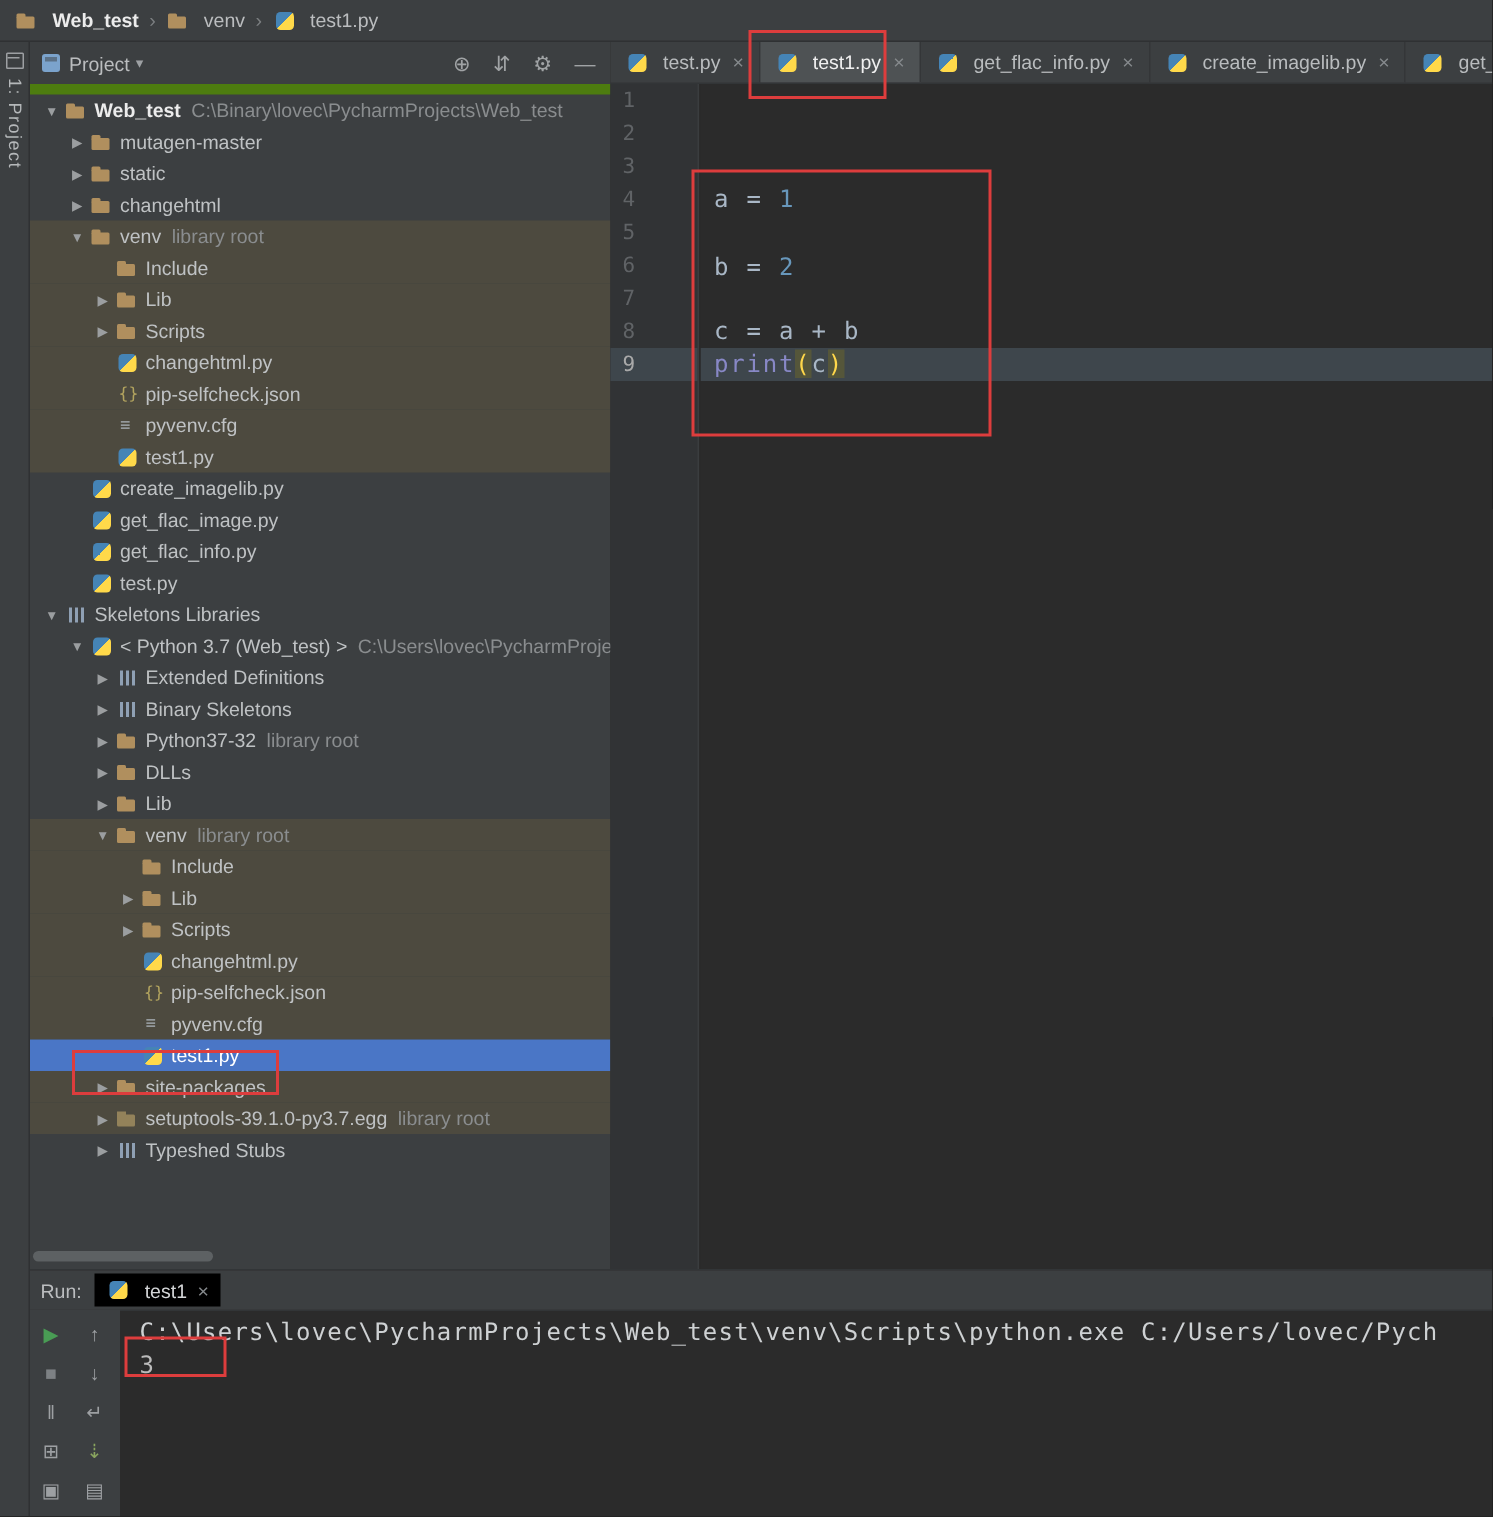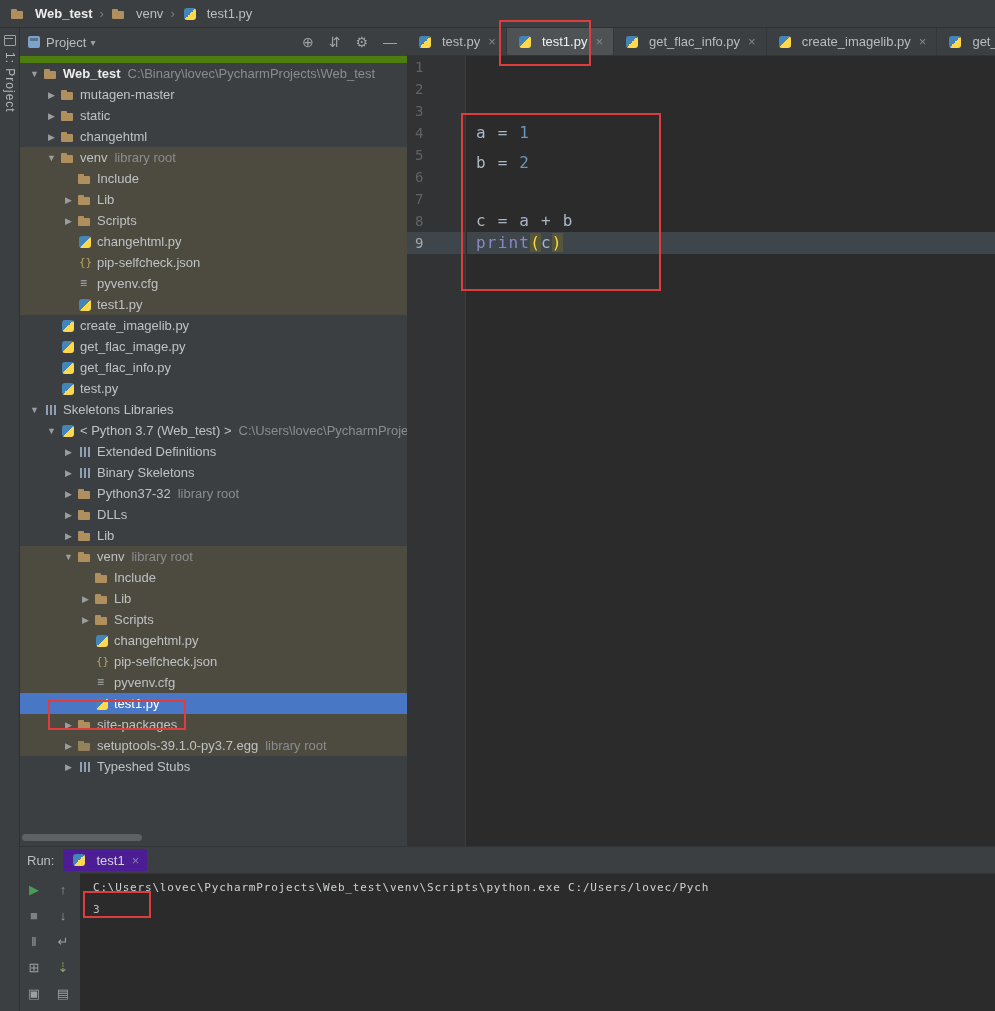--- a/index.html
+++ b/index.html
@@ -76,27 +76,27 @@
   .tok-num{color:#6897bb;}
   .tok-builtin{color:#8888c6;}
   .tok-brace{color:#ffd74a;background:#55563a;}
 
   
   .runpanel{position:absolute;left:20px;top:846px;width:975px;height:165px;background:#2b2b2b;
             border-top:1px solid #323537;box-sizing:border-box;}
   .run-header{height:26px;background:#3c3f41;display:flex;align-items:center;padding-left:7px;gap:9px;
               border-bottom:1px solid #323537;}
   .run-label{color:#bbbdbf;}
-  .run-tab{display:flex;align-items:center;gap:5px;background:#4c1d95;padding:0 8px;height:22px;color:#d3d5d7;}
+  .run-tab{display:flex;align-items:center;gap:5px;background:#000000;padding:0 8px;height:22px;color:#d3d5d7;}
   .run-tab-close{color:#85898c;font-size:13px;margin-left:2px;}
   .run-body{position:absolute;top:26px;left:0;right:0;bottom:0;display:flex;}
   .run-toolbar{width:58px;background:#3c3f41;display:grid;grid-template-columns:24px 24px;gap:2px 5px;
                padding:4px 0 0 2px;align-content:start;flex:0 0 58px;}
   .rt-btn{width:24px;height:24px;display:flex;align-items:center;justify-content:center;font-size:13px;}
-  .console{flex:1;font-family:"DejaVu Sans Mono",monospace;font-size:11px;letter-spacing:0.8px;
+  .console{flex:1;font-family:"DejaVu Sans Mono",monospace;font-size:16px;letter-spacing:0.8px;
            padding:4px 0 0 13px;color:#bbbbbb;overflow:hidden;}
   .con-line{height:22px;line-height:22px;white-space:pre;}
   .con-line.cmd{color:#ced1d3;}
 
   
   .ann{position:absolute;border:2px solid #dd3d3d;pointer-events:none;z-index:9;box-sizing:border-box;}
   #ann-tab{left:499px;top:20px;width:92px;height:46px;}
   #ann-code{left:461px;top:113px;width:200px;height:178px;}
   #ann-tree{left:48px;top:700px;width:138px;height:30px;}
   #ann-out{left:83px;top:891px;width:68px;height:27px;}
@@ -356,21 +356,21 @@
       <div class="gut-num">5</div>
       <div class="gut-num">6</div>
       <div class="gut-num">7</div>
       <div class="gut-num">8</div>
       <div class="gut-num cur">9</div>
     </div>
 
   <div class="editor-content" id="editor-content">
       <div class="caret-line" style="top: 176px;"></div>
       <div class="code-line" style="top: 66px;"><span class="tok-plain">a = </span><span class="tok-num">1</span></div>
-      <div class="code-line" style="top: 96px;"><span class="tok-plain">b = </span><span class="tok-num">2</span></div>
+      <div class="code-line" style="top: 111px;"><span class="tok-plain">b = </span><span class="tok-num">2</span></div>
       <div class="code-line" style="top: 154px;"><span class="tok-plain">c = a + b</span></div>
       <div class="code-line" style="top: 176px;"><span class="tok-builtin">print</span><span class="tok-brace">(</span><span class="tok-plain">c</span><span class="tok-brace">)</span></div>
     </div>
 
   <div class="runpanel">
     <div class="run-header">
       <span class="run-label">Run:</span>
       <span class="run-tab">
         <span class="icon python"></span>
         <span>test1</span>

